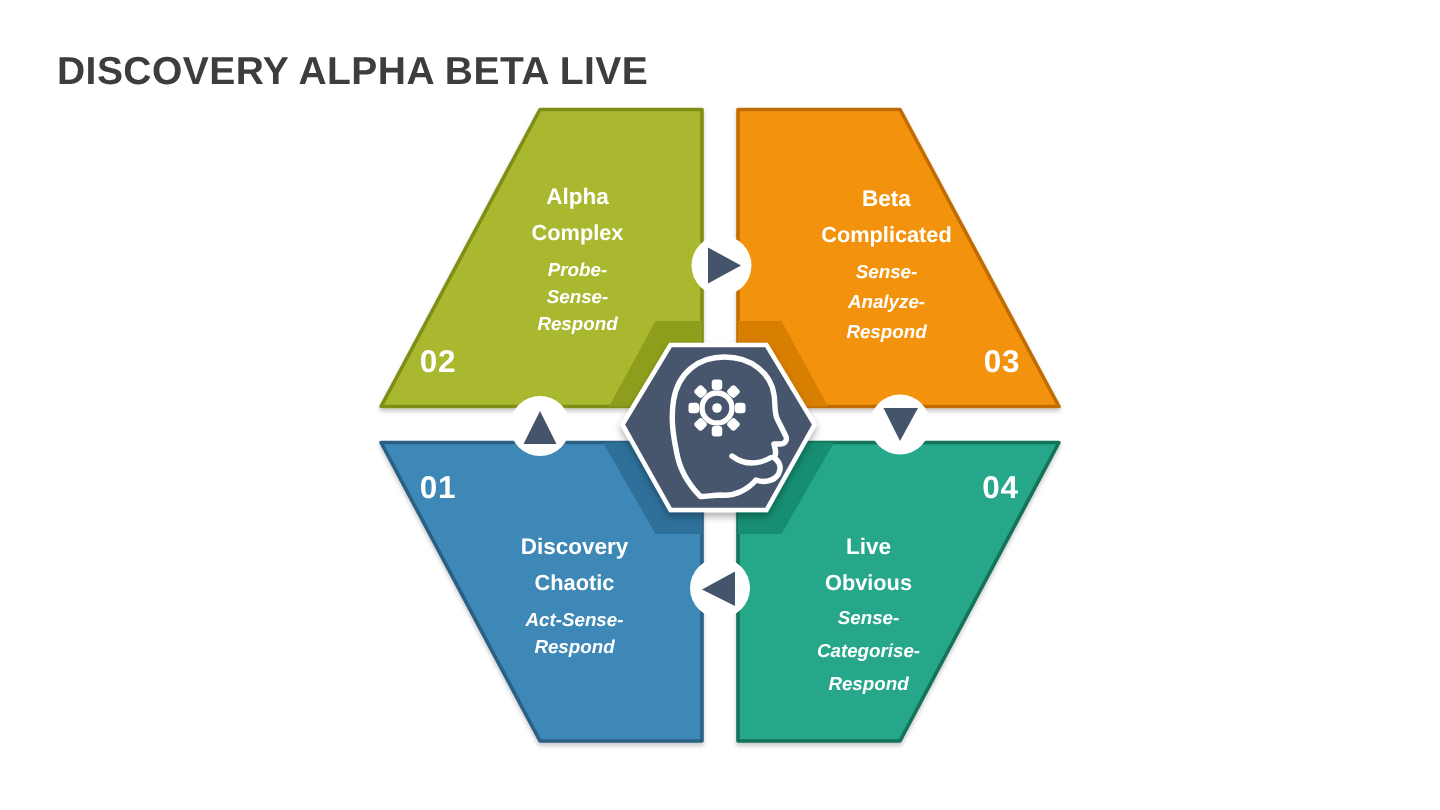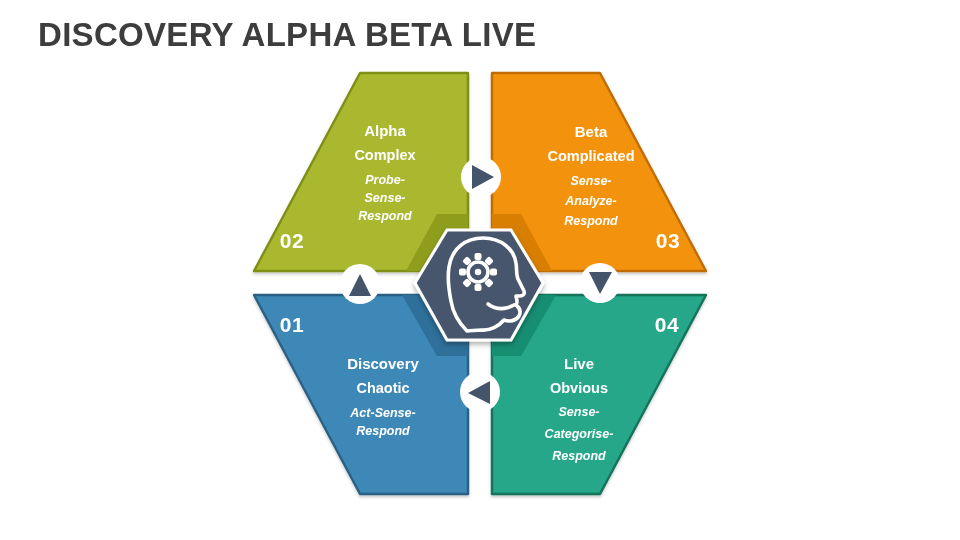--- a/index.html
+++ b/index.html
@@ -5,22 +5,22 @@
   html,body{margin:0;padding:0;background:#fff;}
   .canvas{
     position:relative;
     width:960px;height:540px;
     background:#ffffff;
     overflow:hidden;
     font-family:"Liberation Sans", sans-serif;
   }
   .slide-title{
     position:absolute;
-    top:16px;left:38px;
-    font-size:33px;
+    top:32px;left:38px;
+    font-size:26px;
     font-weight:bold;
     letter-spacing:0.3px;
     color:#3d3d3d;
     white-space:nowrap;
   }
   svg.diagram{position:absolute;top:0;left:0;}
   .q-shape{stroke-width:2.4;stroke-linejoin:round;}
   .q-shade{stroke:none;}
   .qtext{fill:#ffffff;text-anchor:middle;}
   .q-name{font-weight:700;font-size:15px;}

